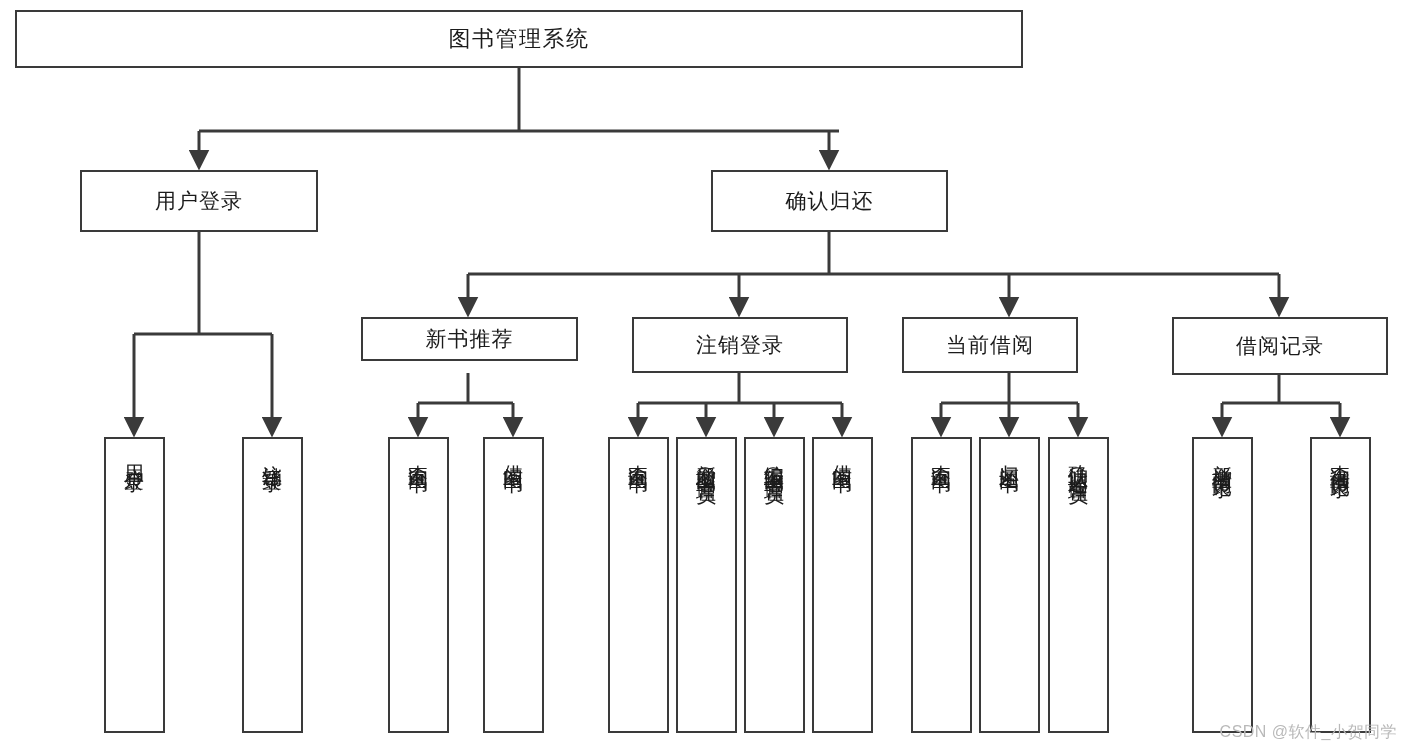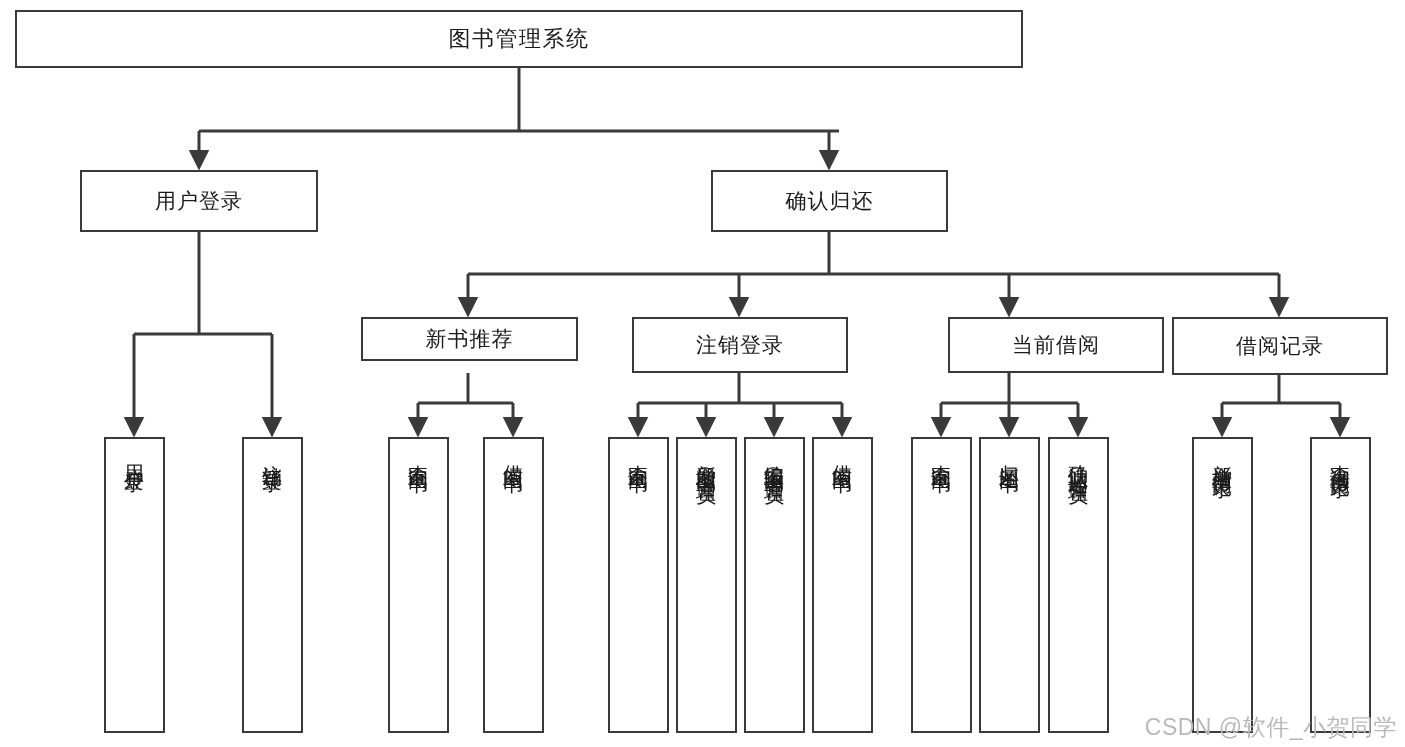--- a/index.html
+++ b/index.html
@@ -60,21 +60,21 @@
     writing-mode: vertical-rl;
     text-orientation: upright;
     font-size: 20px;
     letter-spacing: 3px;
     line-height: 1;
   }
   .watermark {
     position: absolute;
     right: 8px;
     bottom: 4px;
-    font-size: 23px;
+    font-size: 16px;
     color: #b9b9b9;
     letter-spacing: 0.5px;
     white-space: nowrap;
   }
 </style>
 </head>
 <body>
 
 <div id="canvas">
 
@@ -138,21 +138,21 @@
   <div class="node horiz" style="left:711px; top:170px; width:237px; height:62px;">
     <span class="label">确认归还</span>
   </div>
 
   <div class="node horiz" style="left:361px; top:317px; width:217px; height:44px;">
     <span class="label">新书推荐</span>
   </div>
   <div class="node horiz" style="left:632px; top:317px; width:216px; height:56px;">
     <span class="label">注销登录</span>
   </div>
-  <div class="node horiz" style="left:948px; top:317px; width:216px; height:56px;">
+  <div class="node horiz" style="left:902px; top:317px; width:176px; height:56px;">
     <span class="label">当前借阅</span>
   </div>
   <div class="node horiz" style="left:1172px; top:317px; width:216px; height:58px;">
     <span class="label">借阅记录</span>
   </div>
 
   <div class="node vert" style="left:104px; top:437px; width:61px; height:296px;">
     <span class="label">用户登录</span>
   </div>
   <div class="node vert" style="left:242px; top:437px; width:61px; height:296px;">

